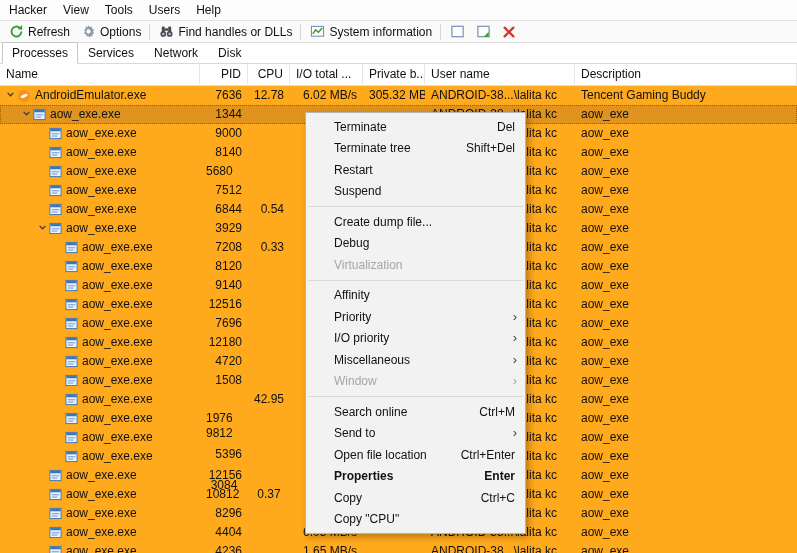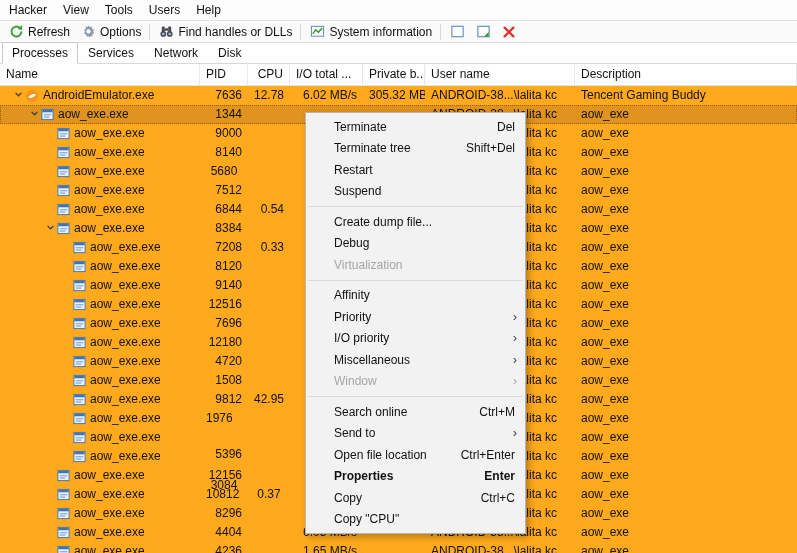--- a/index.html
+++ b/index.html
@@ -26,21 +26,21 @@
   .tab { padding: 3px 9px 3px; border: 1px solid transparent; margin-bottom: -1px; white-space: nowrap; cursor: default; }
   .tab.active { background: #fff; border-color: #c8c8c8; border-bottom-color: #fff; }
   
   .thead { display: flex; height: 22px; background: #fff; border-bottom: 1px solid #e0e0e0; }
   .th { height: 22px; line-height: 21px; padding: 0 6px; border-right: 1px solid #e6e6e6;
         white-space: nowrap; overflow: hidden; cursor: default; }
   .tbody { background: #fff; }
   .tr { display: flex; height: 19px; background: var(--row-highlight, #ffa91c); }
   .tr.sel { background: var(--row-selected, #e0941f); outline: 1px dotted rgba(90,50,0,.55); outline-offset: -1px; }
   .td { height: 19px; line-height: 19px; padding: 0 6px; white-space: nowrap; overflow: hidden; }
-  .name-cell { display: flex; align-items: center; padding: 8px; overflow: hidden; }
+  .name-cell { display: flex; align-items: center; padding: 0; overflow: hidden; }
   .ind { flex: 0 0 auto; height: 1px; }
   .chev-slot { flex: 0 0 13px; display: flex; align-items: center; justify-content: center; }
   .picon { flex: 0 0 auto; display: inline-flex; align-items: center; margin-right: 4px; }
   .pname { white-space: nowrap; }
   
   .ctx { position: absolute; left: 305px; top: 112px; width: 221px;
          background: var(--menu-bg, #f2f2f2); border: 1px solid #b5b5b5;
          box-shadow: 3px 3px 7px rgba(0,0,0,.28); padding: 3px 0; z-index: 20; }
   .citem { height: 21.5px; display: flex; align-items: center; padding: 0 10px 0 28px; position: relative; cursor: default; }
   .citem .sc { margin-left: auto; padding-left: 18px; }
@@ -130,21 +130,21 @@
     </div>
   <div class="tabbar" id="tabbar">
       <div class="tab active">Processes</div>
       <div class="tab">Services</div>
       <div class="tab">Network</div>
       <div class="tab">Disk</div>
     </div>
   <div>
     <div class="thead" id="thead">
         <div class="th" style="width: 200px; text-align: left;">Name</div>
-        <div class="th" style="width: 48px; text-align: left;">PID</div>
+        <div class="th" style="width: 48px; text-align: right;">PID</div>
         <div class="th" style="width: 42px; text-align: right;">CPU</div>
         <div class="th" style="width: 73px; text-align: left;">I/O total ...</div>
         <div class="th" style="width: 62px; text-align: left;">Private b...</div>
         <div class="th" style="width: 150px; text-align: left;">User name</div>
         <div class="th" style="width: 222px; text-align: left;">Description</div>
       </div>
     <div class="tbody" id="tbody">
         <div class="tr">
           <div class="td name-cell" style="width: 200px;">
             <span class="ind" style="width: 4px;"></span>
@@ -242,21 +242,21 @@
             <span class="picon">
               <svg width="13" height="13" viewBox="0 0 14 14">
                 <rect x="1" y="1.5" width="12" height="11" fill="#eaf2fb" stroke="#3e74b8"></rect>
                 <rect x="1.5" y="2" width="11" height="2.6" fill="#3e74b8"></rect>
                 <rect x="3" y="6.6" width="8" height="1.3" fill="#7fa8d6"></rect>
                 <rect x="3" y="9.1" width="6" height="1.3" fill="#7fa8d6"></rect>
               </svg>
             </span>
             <span class="pname">aow_exe.exe</span>
           </div>
-          <div class="td" style="width: 48px; text-align: center;">5680</div>
+          <div class="td" style="width: 48px; text-align: left;">5680</div>
           <div class="td" style="width: 42px; text-align: right;"></div>
           <div class="td" style="width: 73px; text-align: right;"></div>
           <div class="td" style="width: 62px; text-align: right;"></div>
           <div class="td" style="width: 150px; text-align: left;">ANDROID-38...\lalita kc</div>
           <div class="td" style="width: 222px; text-align: left;">aow_exe</div>
         </div>
         <div class="tr">
           <div class="td name-cell" style="width: 200px;">
             <span class="ind" style="width: 36px;"></span>
             <span class="chev-slot"></span>
@@ -309,21 +309,21 @@
             <span class="picon">
               <svg width="13" height="13" viewBox="0 0 14 14">
                 <rect x="1" y="1.5" width="12" height="11" fill="#eaf2fb" stroke="#3e74b8"></rect>
                 <rect x="1.5" y="2" width="11" height="2.6" fill="#3e74b8"></rect>
                 <rect x="3" y="6.6" width="8" height="1.3" fill="#7fa8d6"></rect>
                 <rect x="3" y="9.1" width="6" height="1.3" fill="#7fa8d6"></rect>
               </svg>
             </span>
             <span class="pname">aow_exe.exe</span>
           </div>
-          <div class="td" style="width: 48px; text-align: right;">8384</div>
+          <div class="td" style="width: 48px; text-align: right;">3929</div>
           <div class="td" style="width: 42px; text-align: right;"></div>
           <div class="td" style="width: 73px; text-align: right;"></div>
           <div class="td" style="width: 62px; text-align: right;"></div>
           <div class="td" style="width: 150px; text-align: left;">ANDROID-38...\lalita kc</div>
           <div class="td" style="width: 222px; text-align: left;">aow_exe</div>
         </div>
         <div class="tr">
           <div class="td name-cell" style="width: 200px;">
             <span class="ind" style="width: 52px;"></span>
             <span class="chev-slot"></span>
@@ -498,21 +498,21 @@
             <span class="picon">
               <svg width="13" height="13" viewBox="0 0 14 14">
                 <rect x="1" y="1.5" width="12" height="11" fill="#eaf2fb" stroke="#3e74b8"></rect>
                 <rect x="1.5" y="2" width="11" height="2.6" fill="#3e74b8"></rect>
                 <rect x="3" y="6.6" width="8" height="1.3" fill="#7fa8d6"></rect>
                 <rect x="3" y="9.1" width="6" height="1.3" fill="#7fa8d6"></rect>
               </svg>
             </span>
             <span class="pname">aow_exe.exe</span>
           </div>
-          <div class="td" style="width: 48px; text-align: right;">9812</div>
+          <div class="td" style="width: 48px; text-align: left; margin-top: 34px;">9812</div>
           <div class="td" style="width: 42px; text-align: right;">42.95</div>
           <div class="td" style="width: 73px; text-align: right;"></div>
           <div class="td" style="width: 62px; text-align: right;"></div>
           <div class="td" style="width: 150px; text-align: left;">ANDROID-38...\lalita kc</div>
           <div class="td" style="width: 222px; text-align: left;">aow_exe</div>
         </div>
         <div class="tr">
           <div class="td name-cell" style="width: 200px;">
             <span class="ind" style="width: 52px;"></span>
             <span class="chev-slot"></span>

